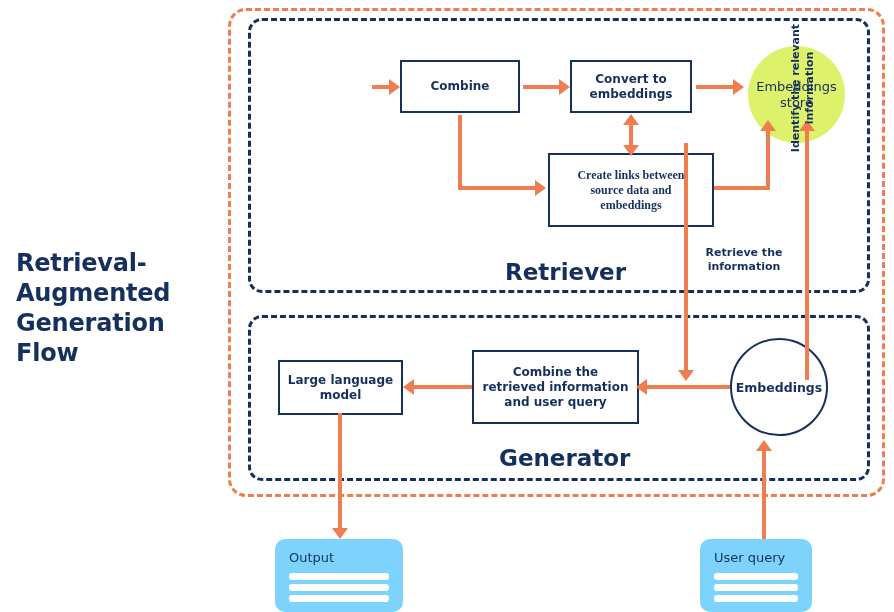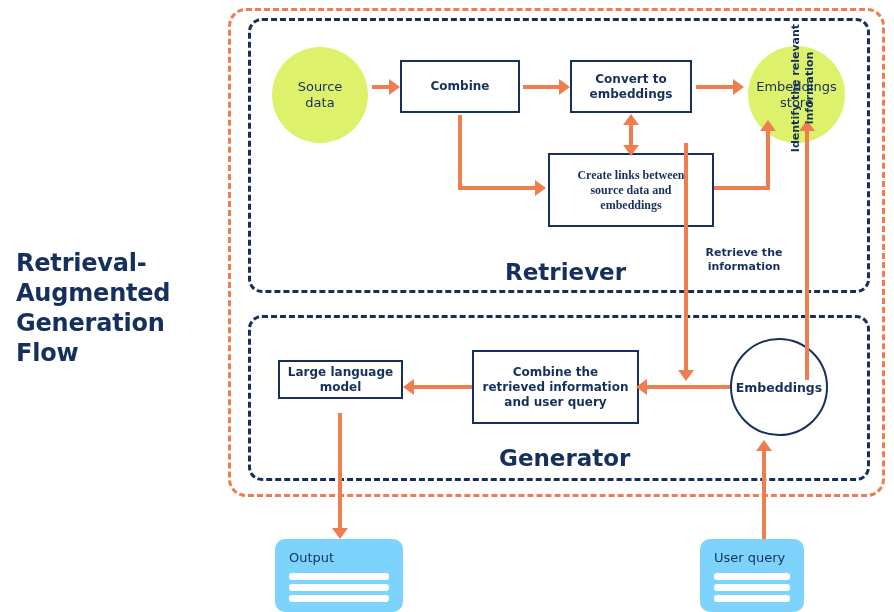--- a/index.html
+++ b/index.html
@@ -81,34 +81,34 @@
     line-height:15px;
     padding:2px 6px;
   }
 
   #source-data{left:272px;top:47px;width:96px;height:96px;}
   #chunking{left:400px;top:60px;width:120px;height:53px;}
   #convert-embeddings{left:570px;top:60px;width:122px;height:53px;}
   #embeddings-store{left:748px;top:46px;width:97px;height:97px;}
   #create-links{left:548px;top:153px;width:166px;height:74px;font-family:Liberation Serif, serif;}
 
-  #large-language-model{left:278px;top:360px;width:125px;height:39px;}
+  #large-language-model{left:278px;top:360px;width:125px;height:55px;}
   #combine-box{left:472px;top:350px;width:167px;height:74px;}
   #embeddings-circle{left:730px;top:338px;width:98px;height:98px;}
 
   
   .card{
     position:absolute;
     background:#7dd3fc;
     border-radius:10px;
     box-sizing:border-box;
     padding:11px 14px 0 14px;
   }
   #output-card{left:275px;top:539px;width:128px;height:73px;}
-  #user-query-card{left:700px;top:539px;width:104px;height:73px;}
+  #user-query-card{left:700px;top:539px;width:112px;height:73px;}
   .card-title{
     color:#16305e;
     font-size:13px;
     font-weight:400;
     margin-bottom:8px;
   }
   .card-lines{display:flex;flex-direction:column;gap:4px;}
   .card-line{height:7px;background:#ffffff;border-radius:3px;}
 
   
@@ -150,22 +150,20 @@
 Generation Flow</div>
 
   <div class="outer-dashed"></div>
 
   <div class="group-box" id="retriever-box"></div>
   <div class="group-label" id="retriever-label">Retriever</div>
 
   <div class="group-box" id="generator-box"></div>
   <div class="group-label" id="generator-label">Generator</div>
 
-  <div class="node circle-fill" id="source-data" style="white-space: pre-line;">Source
-data</div>
   <div class="node rect-node" id="chunking">Combine</div>
   <div class="node rect-node" id="convert-embeddings" style="white-space: pre-line; text-align: center;">Convert to
 embeddings</div>
   <div class="node circle-fill" id="embeddings-store" style="white-space: pre-line;">Embeddings
 store</div>
   <div class="node rect-node" id="create-links" style="white-space: pre-line;">Create links between
 source data and
 embeddings</div>
 
   <div class="node rect-node" id="large-language-model" style="white-space: pre-line;">Large language

